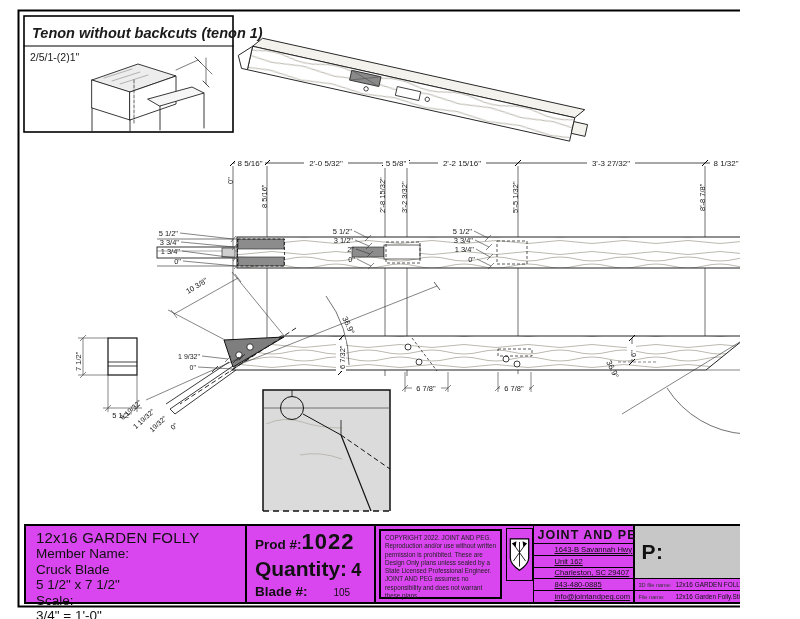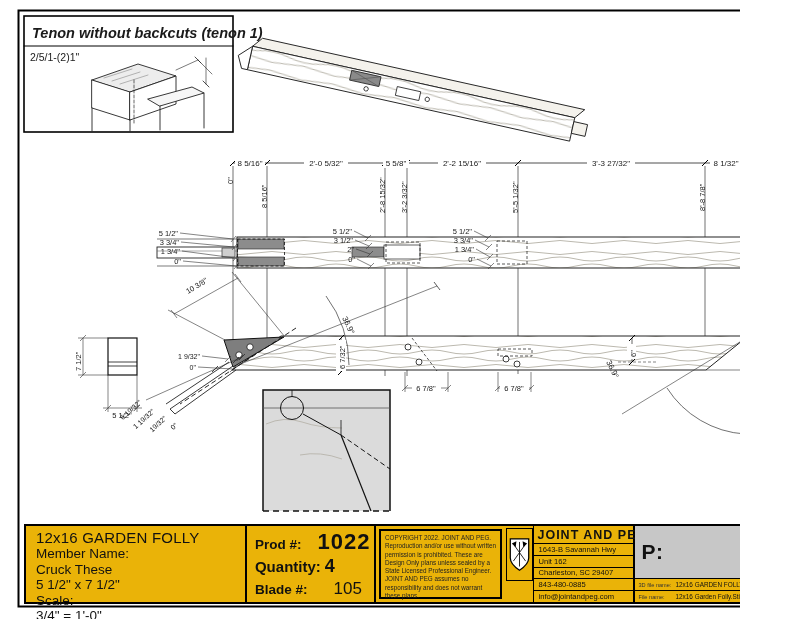--- a/index.html
+++ b/index.html
@@ -3,46 +3,46 @@
 <meta charset="utf-8">
 <style>
   html,body{margin:0;padding:0;background:#fff;}
   .page{position:relative;width:740px;height:619px;background:#fff;overflow:hidden;
         font-family:"Liberation Sans",sans-serif;color:#111;}
   svg.drawing{position:absolute;left:0;top:0;}
   svg text{font-family:"Liberation Sans",sans-serif;fill:#1a1a1a;}
 
   
   .titleblock{position:absolute;left:24px;top:524px;width:748px;height:80px;
-              border:2px solid #000;background:#eab308;display:flex;box-sizing:border-box;}
+              border:2px solid #000;background:#d946ef;display:flex;box-sizing:border-box;}
   .titleblock *{box-sizing:border-box;}
   .tb-info{width:235px;border-right:2px solid #000;padding:3px 4px 2px 10px;
            display:flex;flex-direction:column;justify-content:space-between;}
   .tb-project{font-size:15px;letter-spacing:.2px;}
   .tb-row{display:flex;font-size:13.5px;line-height:1.15;flex-direction:column;}
   .tb-row .lbl{width:126px;flex:none;}
   .tb-prod{width:137px;border-right:2px solid #000;padding:2px 2px 2px 8px;
            display:flex;flex-direction:column;justify-content:space-around;}
   .tb-prod .row{display:flex;align-items:baseline;}
   .tb-prod .plabel{font-weight:bold;font-size:13.5px;}
-  .prod-val{font-size:22px;font-weight:bold;margin-left:16px;letter-spacing:1px;}
+  .prod-val{font-size:22px;font-weight:bold;letter-spacing:1px;}
   .qty-val{font-size:18px;font-weight:bold;margin-left:4px;}
-  .part-val{font-size:17px;margin-left:26px;}
+  .part-val{font-size:10px;margin-left:26px;}
   .tb-copy{width:137px;padding:3px 2px 3px 3px;}
   .copy-box{border:2px solid #000;height:100%;padding:3px 4px;font-size:6.3px;
             line-height:1.32;color:#222;}
   .tb-shield{width:30px;padding:2px 0 0 2px;}
   .shield-box{border:1.5px solid #000;width:27px;height:53px;display:flex;
               align-items:center;justify-content:center;}
   .tb-contact{width:102px;border-left:1px solid #000;border-right:2px solid #000;
               display:flex;flex-direction:column;}
   .contact-header{font-weight:bold;font-size:12.5px;letter-spacing:1px;padding:2px 0 1px 3px;
                   border-bottom:1.5px solid #000;white-space:nowrap;}
-  .contact-row{flex:1;font-size:7.6px;padding-left:4px;display:flex;align-items:center;
-               border-bottom:1px solid #000;white-space:nowrap;}
+  .contact-row{flex:1;font-size:7.6px;padding-left:20px;display:flex;align-items:center;
+               border-bottom:1px solid #000;white-space:nowrap;text-decoration:underline;}
   .contact-row:last-child{border-bottom:none;}
   .tb-page{flex:1;display:flex;flex-direction:column;}
   .page-main{background:#c7c7c7;height:53px;border-bottom:1.5px solid #000;
              display:flex;align-items:center;justify-content:space-between;
              padding:0 8px 0 6px;font-size:21px;font-weight:600;letter-spacing:.5px;}
   .file-row{flex:1;border-bottom:1px solid #000;display:flex;align-items:center;
             padding:0 3px;white-space:nowrap;overflow:hidden;}
   .file-row:last-child{border-bottom:none;}
   .file-row .flabel{font-size:5.6px;color:#333;width:37px;flex:none;}
   .file-row .fval{font-size:6.4px;color:#111;}
@@ -353,38 +353,38 @@
   </g>
 
   <text transform="rotate(-90 791 603)" x="791" y="603" font-size="7" fill="#333" xml:space="preserve">Setting file name:      2022 Full 2 View No Dims</text>
 </svg>
 
 <div class="titleblock">
   <div class="tb-info">
     <div class="tb-project">12x16 GARDEN FOLLY</div>
     <div class="tb-row">
       <span class="lbl">Member Name:</span>
-      <span>Cruck These</span>
+      <span>Cruck Blade</span>
     </div>
     <div class="tb-row">
       <span>5 1/2" x 7 1/2"</span>
     </div>
     <div class="tb-row">
       <span class="lbl">Scale:</span>
       <span>3/4" = 1'-0"</span>
     </div>
   </div>
 
   <div class="tb-prod">
     <div class="row">
       <span class="plabel">Prod #:</span>
       <span class="prod-val">1022</span>
     </div>
     <div class="row">
-      <span class="plabel" style="font-size:15px;">Quantity:</span>
+      <span class="plabel" style="font-size:21px;">Quantity:</span>
       <span class="qty-val">4</span>
     </div>
     <div class="row">
       <span class="plabel">Blade #:</span>
       <span class="part-val">105</span>
     </div>
   </div>
 
   <div class="tb-copy">
     <div class="copy-box">COPYRIGHT 2022. JOINT AND PEG. Reproduction and/or use without written permission is prohibited. These are Design Only plans unless sealed by a State Licensed Professional Engineer. JOINT AND PEG assumes no responsibility and does not warrant these plans.</div>

